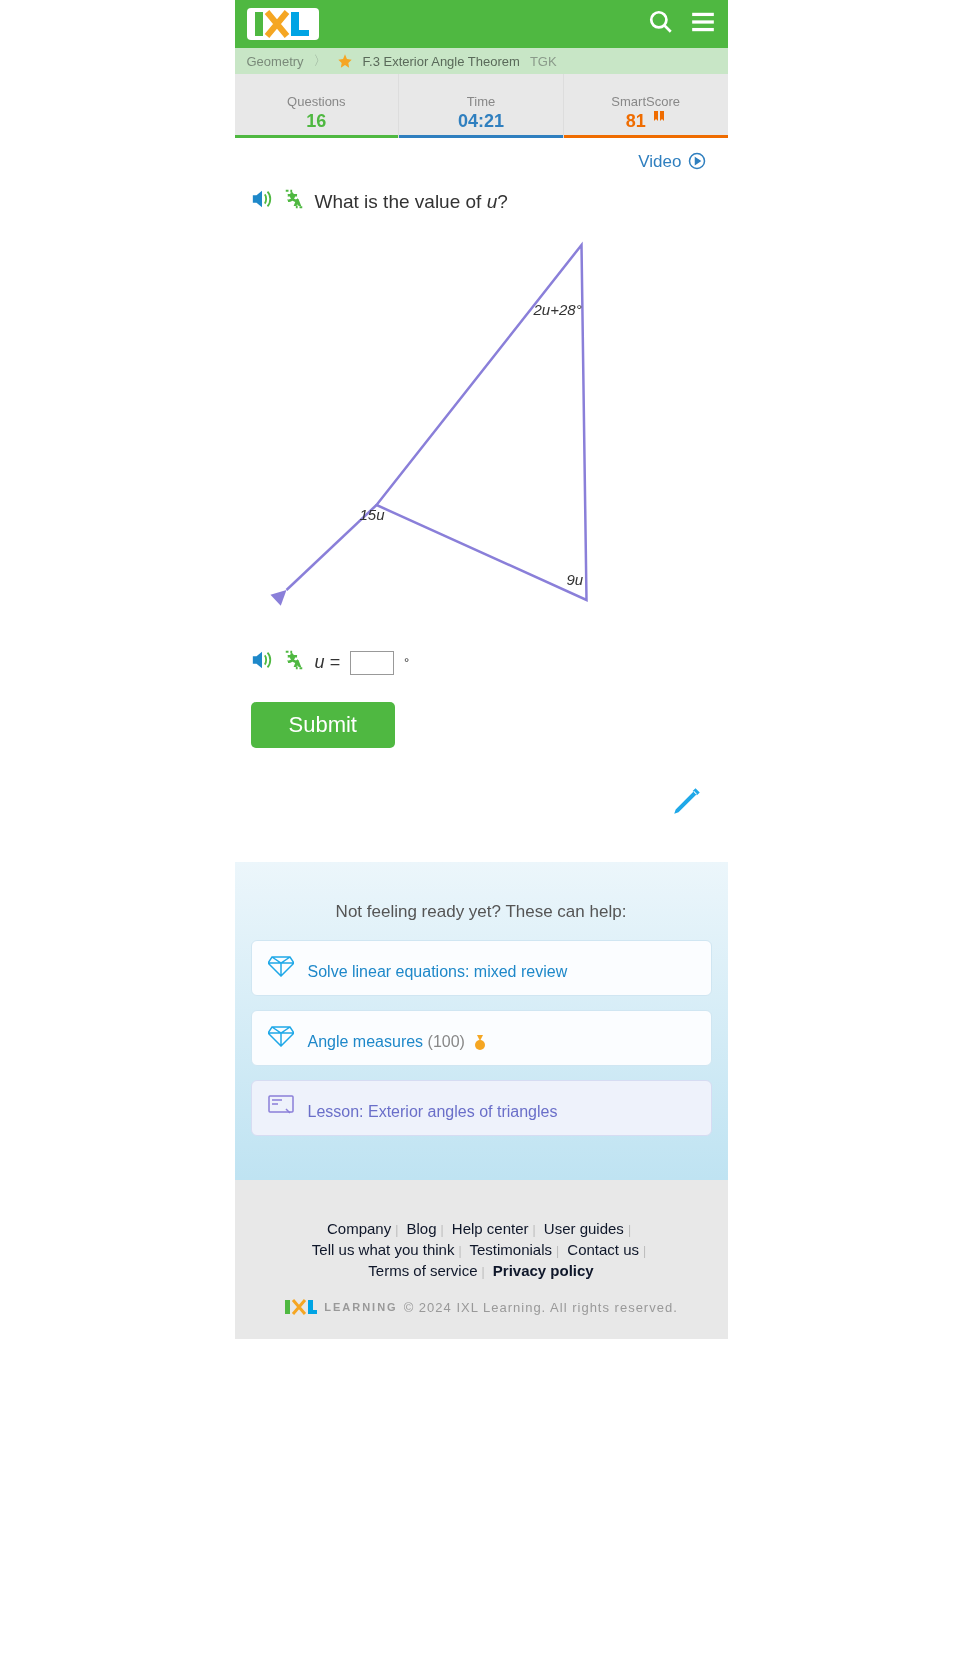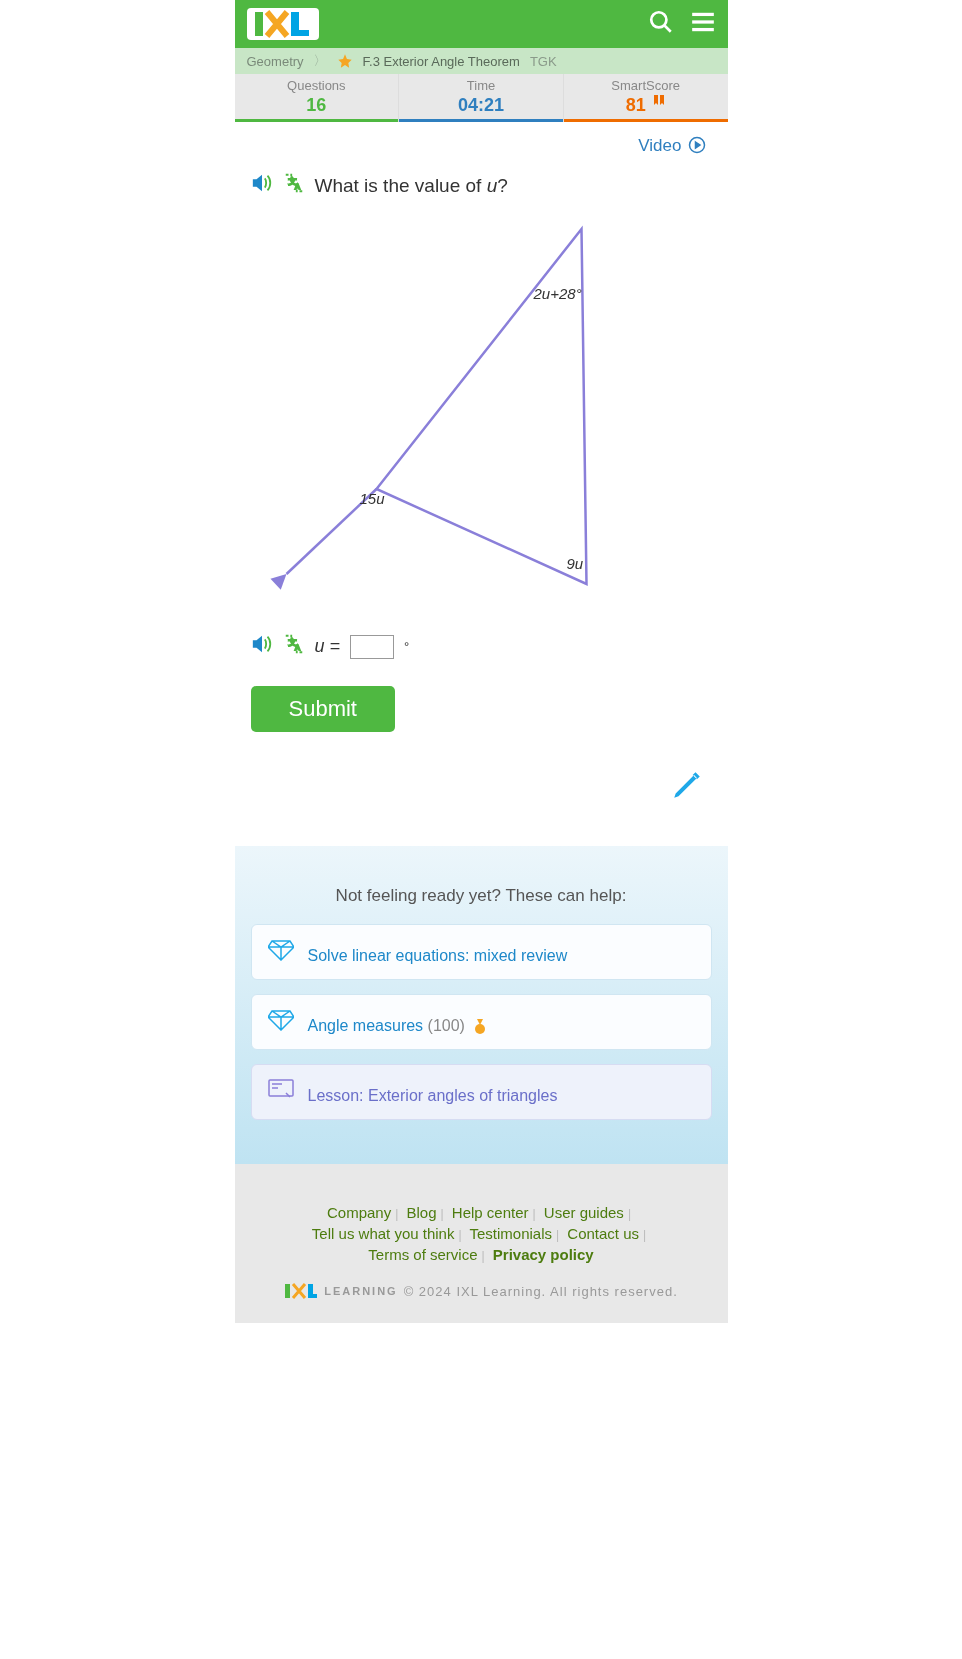--- a/index.html
+++ b/index.html
@@ -15,21 +15,21 @@
 
 
 .breadcrumb { background: #c8e6c6; display: flex; align-items: center; padding: 4px 12px; font-size: 13px; color: #7a8a7a; gap: 10px; }
 .breadcrumb .chev { color: #9ab09a; }
 .breadcrumb .star svg { width: 16px; height: 16px; vertical-align: middle; }
 .breadcrumb .title { color: #5a6a5a; font-weight: 500; }
 .breadcrumb .code { color: #8a9a8a; }
 
 
 .stats { display: flex; background: #e8e8e8; }
-.stat { flex: 1; text-align: center; padding: 4px 0 6px; border-right: 1px solid #ddd; position: relative; }
+.stat { flex: 1; text-align: center; padding: 20px 0 6px; border-right: 1px solid #ddd; position: relative; }
 .stat:last-child { border-right: none; }
 .stat .label { color: #888; font-size: 13px; }
 .stat .value { font-size: 18px; font-weight: 700; margin-top: 2px; }
 .stat.questions .value { color: #4fb841; }
 .stat.time .value { color: #2f7fbf; }
 .stat.score .value { color: #ef6c00; display: inline-flex; align-items: center; gap: 6px; justify-content: center; }
 .stat-bar { height: 3px; position: absolute; bottom: 0; left: 0; right: 0; }
 .stat.questions .stat-bar { background: #4fb841; }
 .stat.time .stat-bar { background: #2f7fbf; }
 .stat.score .stat-bar { background: #ef6c00; }
@@ -71,21 +71,21 @@
 .skill-card { background: #fbfdff; border: 1px solid #d0e6f2; border-radius: 6px; padding: 14px 16px; display: flex; align-items: flex-end; gap: 14px; margin-bottom: 14px; cursor: pointer; }
 .skill-card.lesson { background: #eef2fb; border-color: #d6dcf2; }
 .skill-card .icon svg { width: 26px; height: 22px; }
 .skill-card .label { color: #1e88c9; font-size: 16px; font-weight: 500; }
 .skill-card .label .score { color: #888; font-weight: normal; }
 .skill-card.lesson .label { color: #6a6fc9; }
 .medal svg { width: 14px; height: 16px; margin-left: 4px; vertical-align: middle; }
 
 
 .footer { background: #e8e8e8; padding: 40px 16px 24px; text-align: center; font-size: 15px; color: #777; }
-.footer a { color: #4d7c0f; text-decoration: none; }
+.footer a { color: #0f172a; text-decoration: none; }
 .footer .sep { color: #bbb; margin: 0 4px; font-size: 12px; }
 .footer .line { margin-bottom: 4px; }
 .footer .bold { font-weight: bold; }
 .footer-logo { margin-top: 20px; font-size: 13px; color: #999; letter-spacing: 1px; display: flex; align-items: center; justify-content: center; gap: 6px; }
 .footer-logo svg { width: 34px; height: 16px; }
 .footer-logo .learning { font-weight: bold; letter-spacing: 2px; font-size: 11px; }
 </style>
 </head>
 <body>
 

